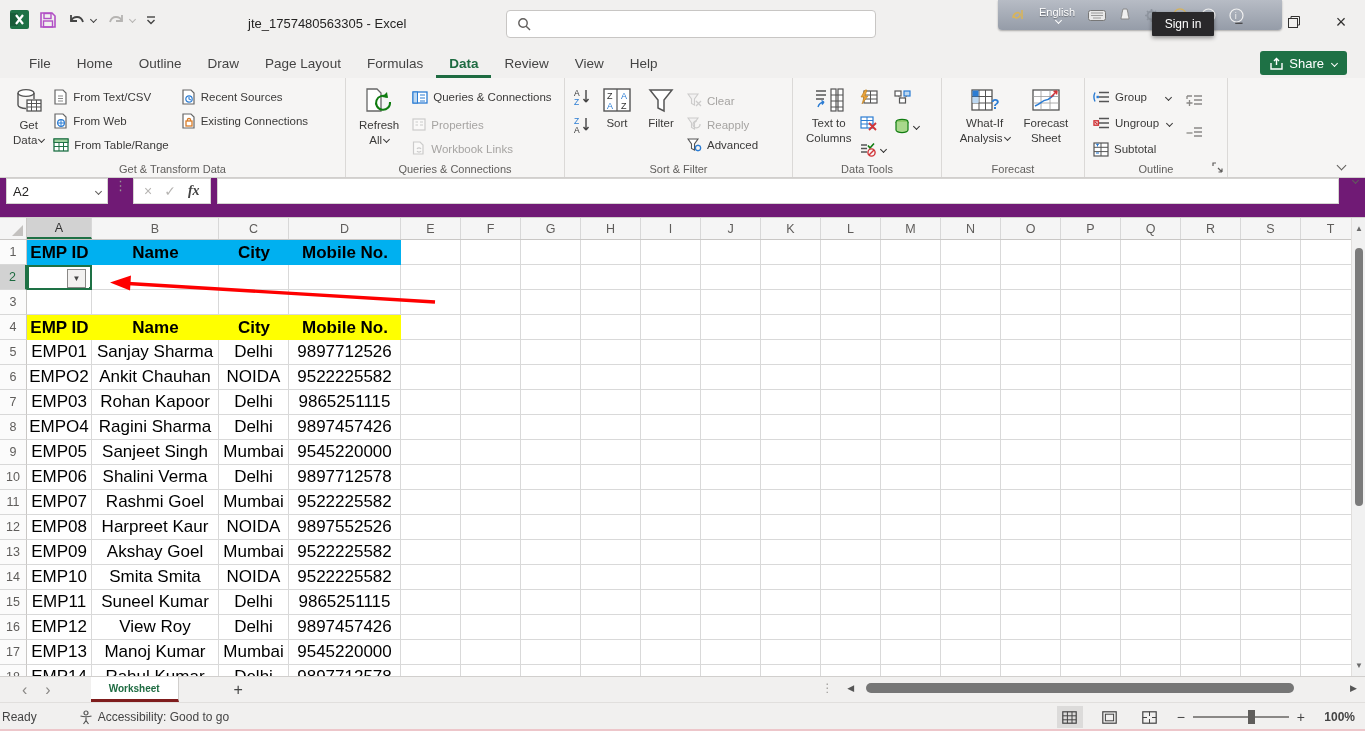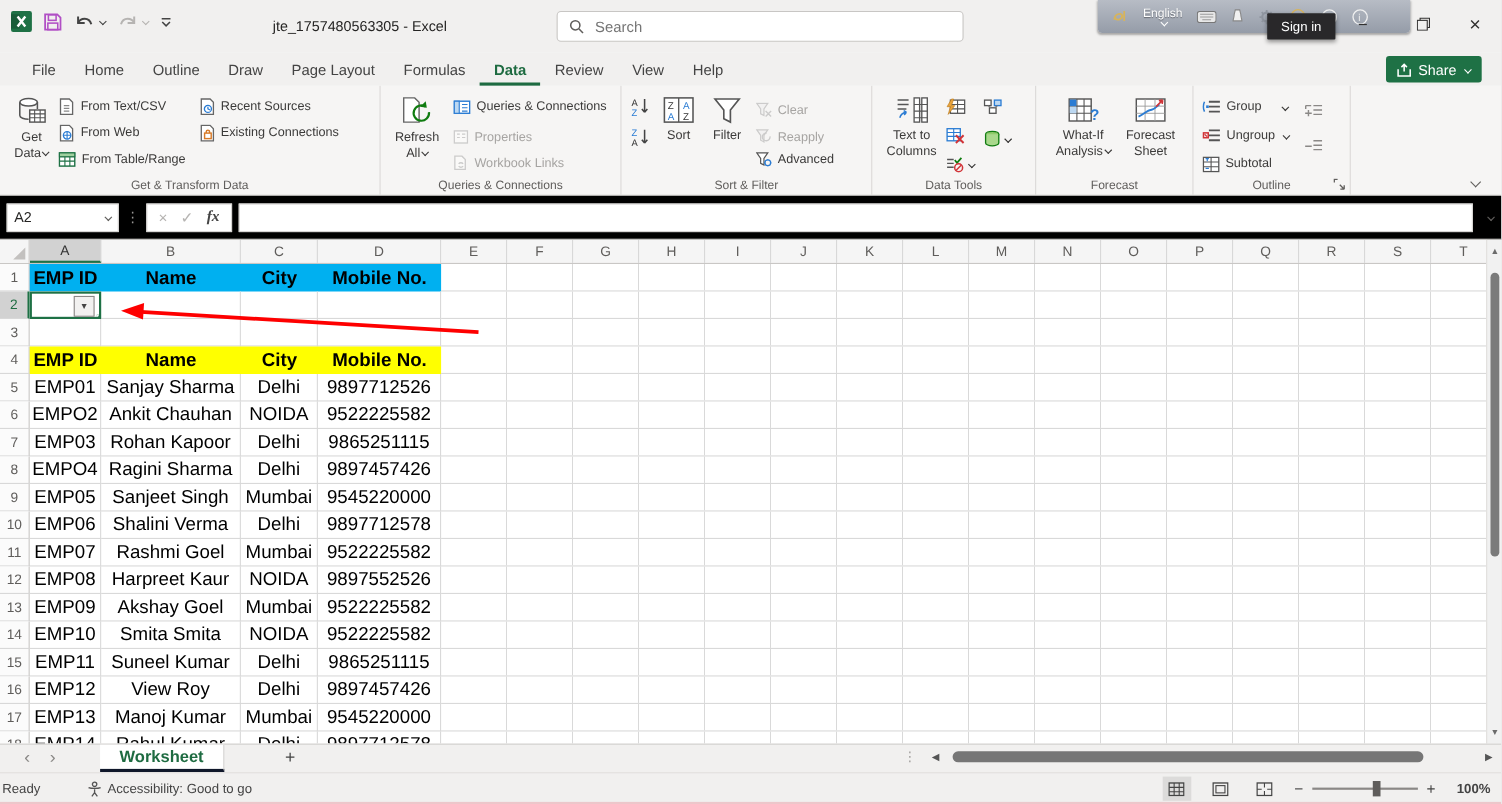--- a/index.html
+++ b/index.html
@@ -39,21 +39,21 @@
   .smallcol { display:flex; flex-direction:column; justify-content:flex-start; gap:4px; padding-top:3px; }
   .smallbtn { display:flex; align-items:center; gap:5px; font-size:11.5px; color:#3b3a39; height:20px; white-space:nowrap; }
   .smallbtn.disabled, .bigbtn.disabled { color:#a6a4a2;align-items:flex-end; }
   .smallbtn.disabled svg, .iconbtn.disabled svg { opacity:.45; }
   .iconbtn { display:flex; align-items:center; gap:2px; height:20px; }
   .chv { display:inline-block; width:5px; height:5px; border-right:1.4px solid currentColor; border-bottom:1.4px solid currentColor; transform:rotate(45deg); margin-left:2px; vertical-align:2px; }
   .chv.up { transform:rotate(-135deg); }
   .dlg-launcher { position:absolute; right:3px; bottom:3px; width:12px; height:12px; color:#605e5c; }
   .ribbon-collapse { position:absolute; right:20px; bottom:8px; color:#605e5c; }
   
-  .fbar { position:absolute; left:0; top:178px; width:1365px; height:40px; background:#000000; display:flex; align-items:center; border-bottom:1px solid #d1cfcd; }
+  .fbar { position:absolute; left:0; top:178px; width:1365px; height:40px; background:#701a75; display:flex; align-items:flex-start; border-bottom:1px solid #d1cfcd; }
   .namebox { margin-left:6px; width:102px; height:26px; background:#fff; border:1px solid #d6d4d2; display:flex; align-items:center; padding:0 6px; font-size:13px; color:#252423; }
   .namebox .nb-val { flex:1; }
   .fbar .dots { color:#9a9896; font-size:13px; margin:0 6px; }
   .fbtns { display:flex; align-items:center; gap:12px; background:#fff; border:1px solid #d6d4d2; height:26px; padding:0 10px; }
   .fbtns .dis { color:#b6b4b2; font-size:14px; }
   .fbtns .fx { font-family:"Liberation Serif",serif; font-style:italic; font-size:14px; color:#444; font-weight:700;}
   .finput { flex:1; height:26px; background:#fff; border:1px solid #d6d4d2; margin-left:6px; margin-right:4px; font-size:13px; padding:0 8px; color:#252423; display:flex; align-items:center;}
   .fexpand { width:22px; color:#605e5c; display:flex; justify-content:center; }
   
   .grid { position:absolute; left:0; top:218px; width:1351px; height:458px; background:#fff; overflow:hidden; }
@@ -78,21 +78,21 @@
     display:flex; align-items:center; justify-content:center; font-size:8px; color:#444; z-index:3; }
   .arrow-svg { position:absolute; left:0; top:0; width:1351px; height:458px; pointer-events:none; z-index:4; }
   
   .vscroll { position:absolute; right:0; top:218px; width:14px; height:458px; background:#f1f1f1; border-left:1px solid #e1dfdd; }
   .vscroll .arr { position:absolute; left:0; width:14px; text-align:center; font-size:8px; color:#6b6b6b; }
   .vthumb { position:absolute; left:3px; top:30px; width:8px; height:258px; background:#7b7b7b; border-radius:4px; }
   
   .sheetbar { position:absolute; left:0; top:676px; width:1365px; height:26px; background:#f1f0ef; border-top:1px solid #d1cfcd; display:flex; align-items:center; }
   .sheetnav { display:flex; gap:18px; margin-left:22px; color:#8a8886; font-size:16px; }
   .sheettab { margin-left:40px; height:100%; background:#fff; display:flex; align-items:center; padding:0 18px;
-    color:#1e6b41; font-weight:700; font-size:15px; border-bottom:3px solid #0f172a; border-right:1px solid #d1cfcd; }
+    color:#1e6b41; font-weight:700; font-size:10px; border-bottom:3px solid #7f1d1d; border-right:1px solid #d1cfcd; }
   .newsheet { margin-left:55px; color:#444; font-size:16px; }
   .hscroll-zone { position:absolute; right:8px; top:4px; display:flex; align-items:center; gap:8px; }
   .hdots { color:#a09e9c; font-size:12px; margin-right:6px; }
   .hs-arr { color:#555; font-size:9px; }
   .hs-track { position:relative; width:480px; height:12px; }
   .hs-thumb { position:absolute; left:4px; top:1px; width:428px; height:10px; background:#767676; border-radius:5px; }
   
   .statusbar { position:absolute; left:0; top:702px; width:1365px; height:29px; background:#f1f0ef; border-top:1px solid #e1dfdd; display:flex; align-items:center; font-size:12px; color:#444; }
   .statusbar .ready { margin-left:2px; }
   .acc { display:flex; align-items:center; gap:5px; margin-left:42px; }
@@ -151,21 +151,20 @@
     </div>
     <div class="title-text">jte_1757480563305 - Excel</div>
 
     <div class="searchbox">
       <span>
         <svg width="14" height="14" viewBox="0 0 14 14">
             <circle cx="6" cy="6" r="4.2" fill="none" stroke="#605e5c" stroke-width="1.4"></circle>
             <path d="M9.2 9.2 L13 13" stroke="#605e5c" stroke-width="1.4"></path>
           </svg>
       </span>
-      <input placeholder="Search" style="">
     </div>
 
     <div class="langbar">
       <span class="lb-ic">
         <svg width="16" height="16" viewBox="0 0 16 16">
             <path d="M3 11 C3 6, 9 4, 10 7 C11 10, 5 13, 4 9 M12 3 L12 12" fill="none" stroke="#d8b45a" stroke-width="1.6"></path>
           </svg>
       </span>
       <span class="lb-txt">
         <span>English</span>

